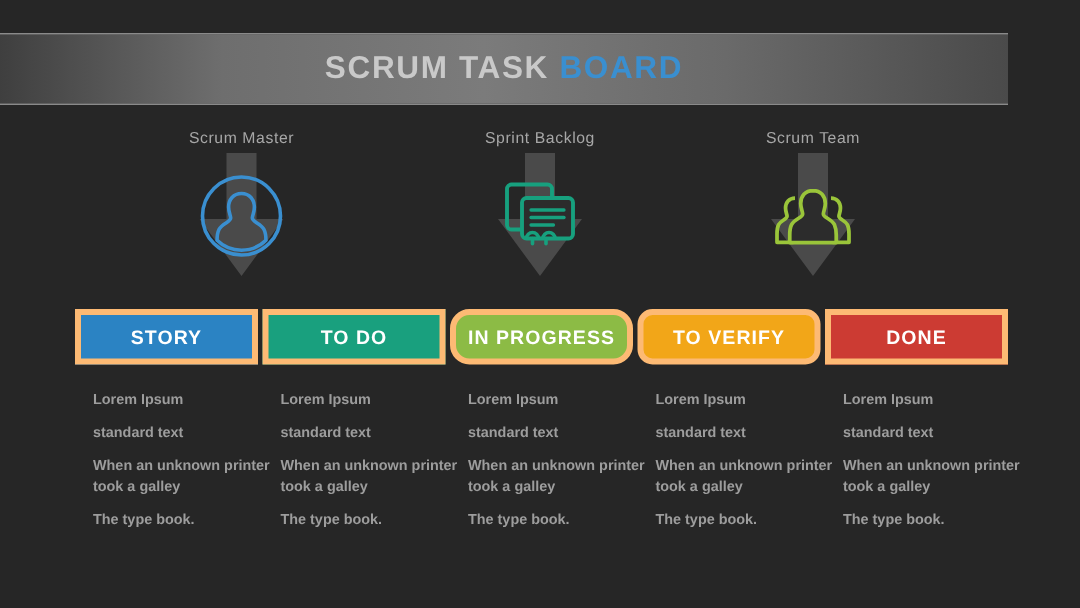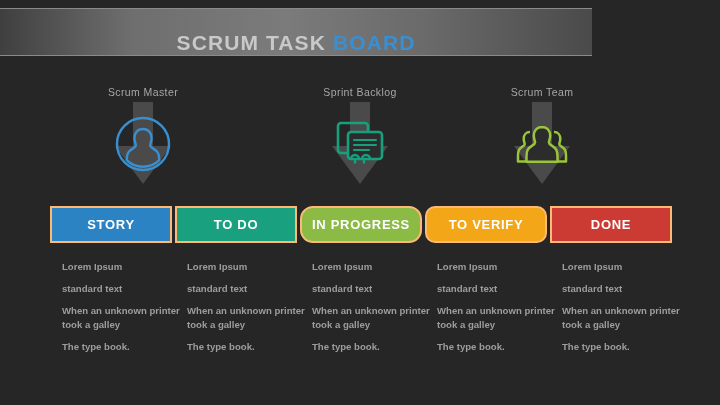--- a/index.html
+++ b/index.html
@@ -13,54 +13,54 @@
   body {
     background: #262626;
     font-family: "Liberation Sans", sans-serif;
     position: relative;
   }
 
   
   #title-bar {
     position: absolute;
     left: 0;
-    top: 8px;
-    width: 592px;
+    top: 22px;
+    width: 672px;
     height: 48px;
     background: linear-gradient(to right,
                 #3f3f3f 0%,
                 #6e6e6e 22%,
                 #7b7b7b 48%,
                 #6a6a6a 72%,
                 #4a4a4a 100%);
     border-top: 1px solid #8a8a8a;
     border-bottom: 1px solid #8a8a8a;
     display: flex;
-    align-items: flex-end;
+    align-items: center;
     justify-content: center;
   }
 
   #title-text {
     font-size: 21px;
     font-weight: bold;
     letter-spacing: 1.1px;
     white-space: nowrap;
   }
   #title-text .t-main { color: #c9c9c9; }
   #title-text .t-accent { color: #3a8fd0; }
 
   
   .role-group {
     position: absolute;
     top: 86px;
     width: 150px;
     height: 105px;
     text-align: center;
   }
-  #role-0 { left: 68px; }
+  #role-0 { left: 86px; }
   #role-1 { left: 285px; }
   #role-2 { left: 467px; }
 
   .role-label {
     font-size: 10.5px;
     color: #a7a7a7;
     letter-spacing: 0.4px;
     line-height: 12px;
     height: 14px;
   }
@@ -90,21 +90,21 @@
     width: 58px;
     height: 58px;
   }
 
   
   .col-header {
     position: absolute;
     top: 206px;
     width: 122px;
     height: 37px;
-    border: 2px solid #fdba74;
+    border: 4px solid #fdba74;
     display: flex;
     align-items: center;
     justify-content: center;
     color: #ffffff;
     font-size: 13px;
     font-weight: bold;
     letter-spacing: 0.7px;
     white-space: nowrap;
   }
   .col-header.h-0 { left: 50px; }

